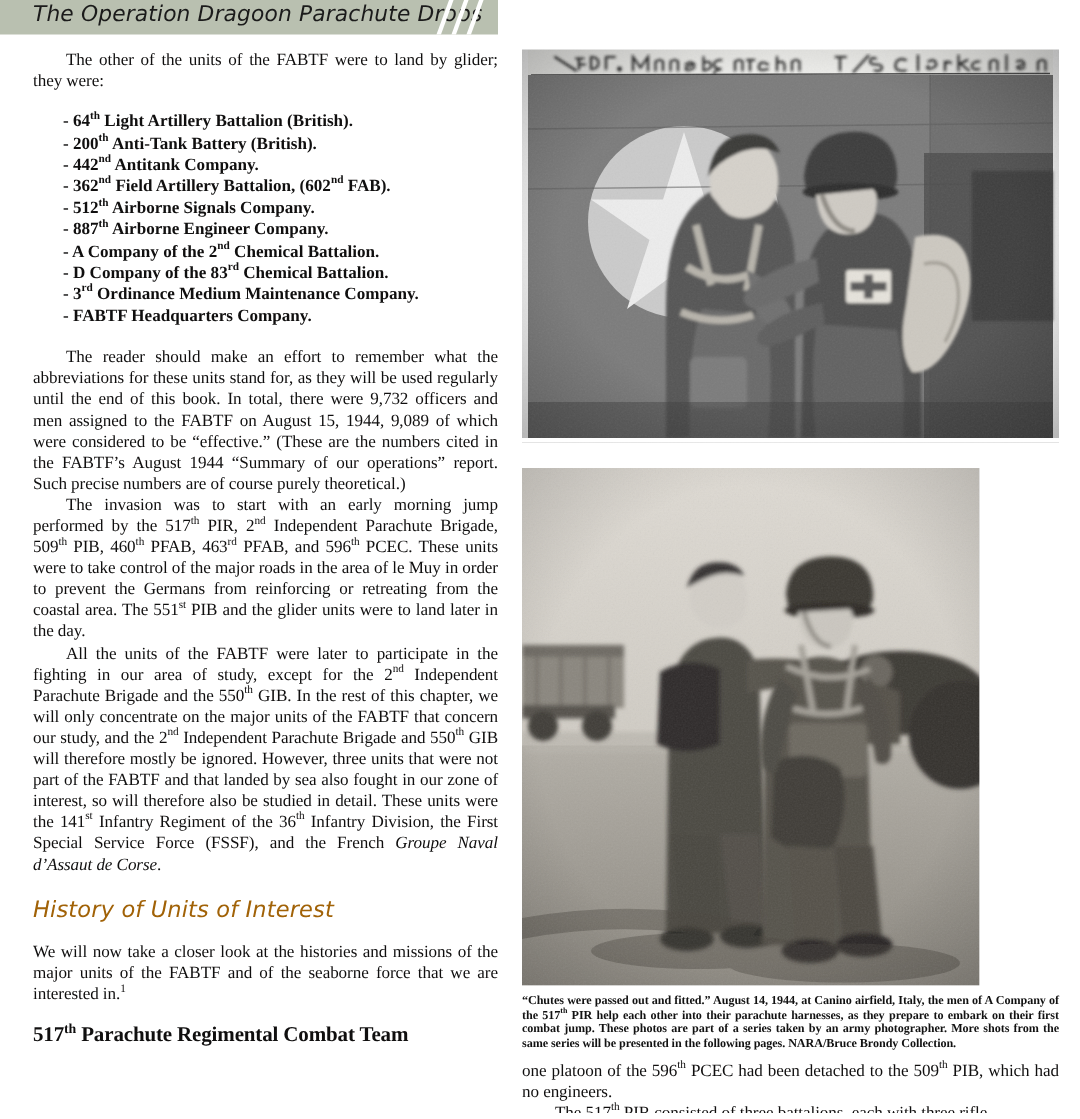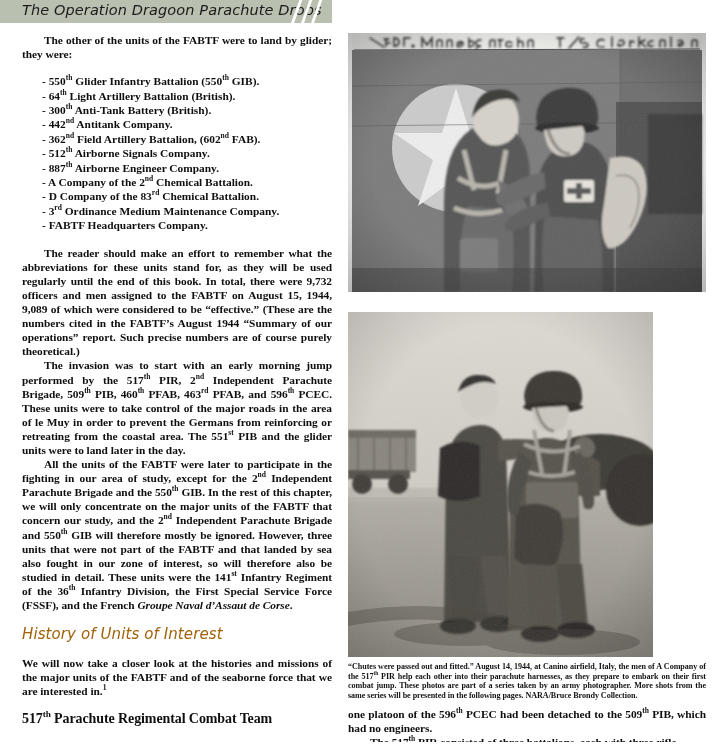--- a/index.html
+++ b/index.html
@@ -71,21 +71,21 @@
   }
 
   
   .para {
     margin: 0 0 0 0;
     font-family: "Liberation Serif", serif;
     font-size: 11.4px;
     line-height: 14.1px;
     color: #100f0f;
     text-align: justify;
-    font-weight: bold;
+    font-weight: normal;
     text-indent: 22px;
     letter-spacing: -0.05px;
   }
   .para + .para { margin-top: 0; }
   .para.noindent { text-indent: 0; }
   .gap-md { height: 13px; }
 
   
   .unit-list {
     list-style: none;
@@ -172,23 +172,22 @@
     </div>
   </div>
 
   <div class="col-left">
 
     <p class="para">The other of the units of the FABTF were to land by glider; they were:</p>
 
     <div class="gap-md"></div>
 
     <ul class="unit-list">
-      <li><span>- 550</span><sup>th</sup><span> Glider Infantry Battalion (550</span><sup>th</sup><span> GIB).</span></li>
       <li><span>- 64</span><sup>th</sup><span> Light Artillery Battalion (British).</span></li>
-      <li><span>- 300</span><sup>th</sup><span> Anti-Tank Battery (British).</span></li>
+      <li><span>- 200</span><sup>th</sup><span> Anti-Tank Battery (British).</span></li>
       <li><span>- 442</span><sup>nd</sup><span> Antitank Company.</span></li>
       <li><span>- 362</span><sup>nd</sup><span> Field Artillery Battalion, (602</span><sup>nd</sup><span> FAB).</span></li>
       <li><span>- 512</span><sup>th</sup><span> Airborne Signals Company.</span></li>
       <li><span>- 887</span><sup>th</sup><span> Airborne Engineer Company.</span></li>
       <li><span>- A Company of the 2</span><sup>nd</sup><span> Chemical Battalion.</span></li>
       <li><span>- D Company of the 83</span><sup>rd</sup><span> Chemical Battalion.</span></li>
       <li><span>- 3</span><sup>rd</sup><span> Ordinance Medium Maintenance Company.</span></li>
       <li><span>- FABTF Headquarters Company.</span></li>
     </ul>
 

